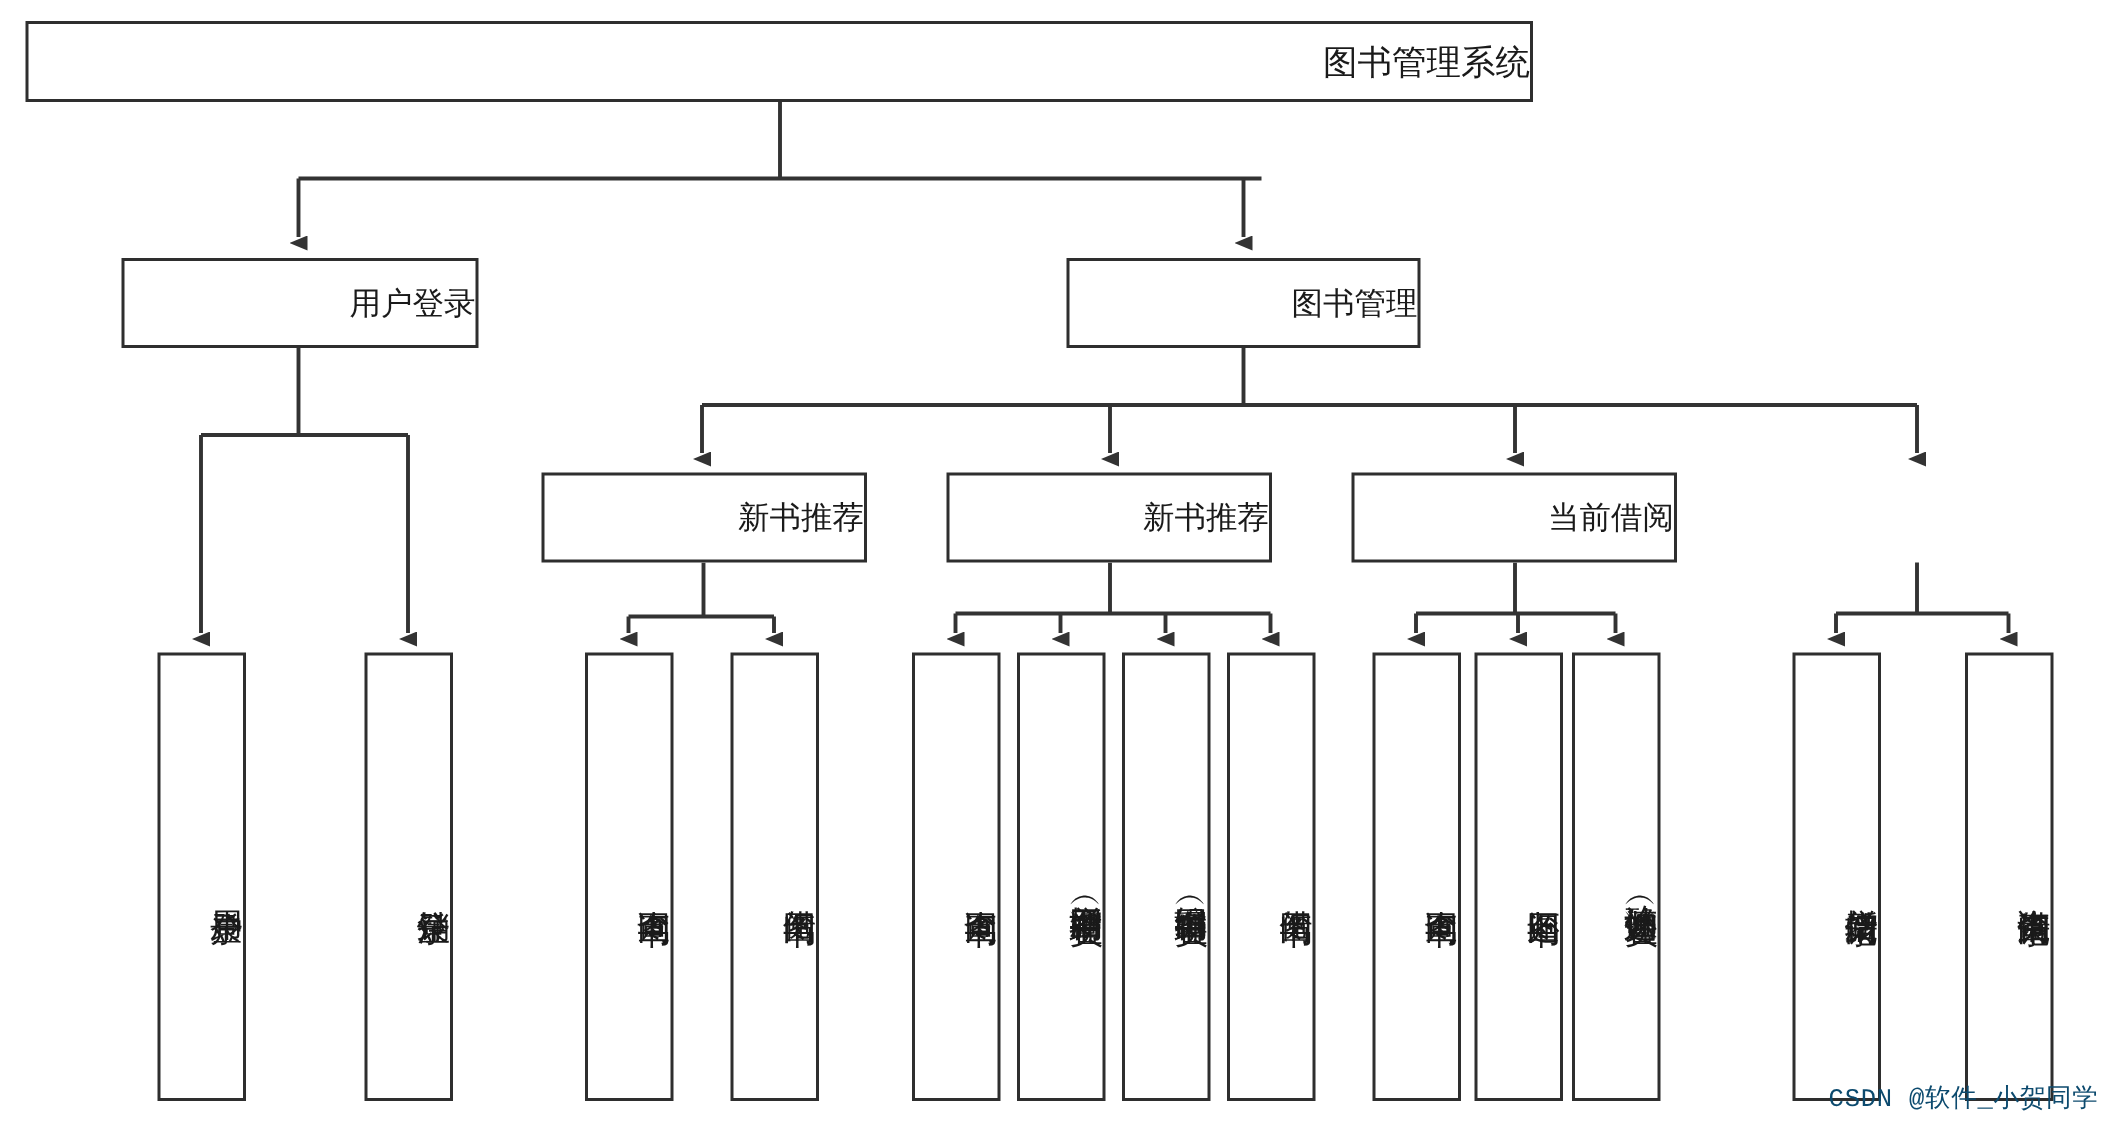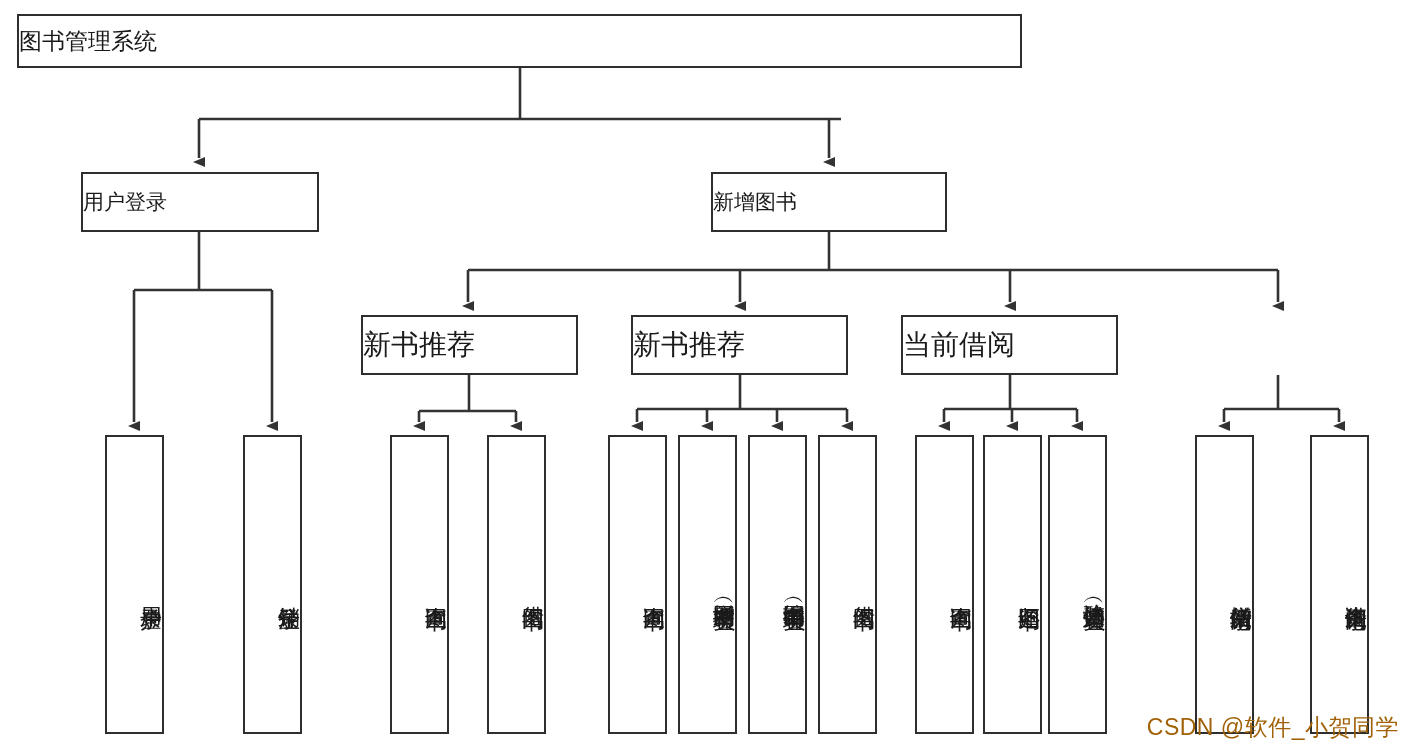--- a/index.html
+++ b/index.html
@@ -24,31 +24,31 @@
     width: 1405px;
     height: 747px;
   }
   .node {
     position: absolute;
     box-sizing: border-box;
     border: 2px solid #2e2e2e;
     background: #ffffff;
     display: flex;
     align-items: center;
-    justify-content: flex-start;
+    justify-content: flex-end;
     color: #1a1a1a;
   }
   .node.root {
     font-size: 23px;
   }
   .node.lvl1 {
     font-size: 21px;
   }
   .node.lvl2 {
-    font-size: 28px;
+    font-size: 21px;
   }
   .node.leaf {
     writing-mode: vertical-rl;
     text-orientation: upright;
     align-items: flex-start;
     justify-content: center;
     font-size: 22px;
     line-height: 1.04;
     padding-top: 12px;
     letter-spacing: 1px;
@@ -56,24 +56,25 @@
   .node.leaf .cap {
     writing-mode: vertical-rl;
     text-orientation: upright;
     display: block;
     white-space: nowrap;
   }
   .watermark {
     position: absolute;
     right: 6px;
     bottom: 4px;
-    font-size: 23px;
-    color: #a16207;
+    font-size: 17px;
+    color: #0c4a6e;
     letter-spacing: 0.5px;
     white-space: nowrap;
+    font-family: Liberation Mono, monospace;
   }
 </style>
 </head>
 <body>
 
 <div id="canvas">
 
   <svg id="wires" viewBox="0 0 1405 747" xmlns="http://www.w3.org/2000/svg">
     <defs>
       <marker id="arrow" markerWidth="10" markerHeight="12" refX="1" refY="6" orient="auto" markerUnits="userSpaceOnUse">
@@ -126,21 +127,21 @@
   </svg>
 
   <div class="node root" style="left: 17px; top: 14px; width: 1005px; height: 54px;">
     <span>图书管理系统</span>
   </div>
 
   <div class="node lvl1" style="left: 81px; top: 172px; width: 238px; height: 60px;">
     <span>用户登录</span>
   </div>
   <div class="node lvl1" style="left: 711px; top: 172px; width: 236px; height: 60px;">
-    <span>新增图书</span>
+    <span>图书管理</span>
   </div>
 
   <div class="node lvl2" style="left: 361px; top: 315px; width: 217px; height: 60px;">
     <span>新书推荐</span>
   </div>
   <div class="node lvl2" style="left: 631px; top: 315px; width: 217px; height: 60px;">
     <span>新书推荐</span>
   </div>
   <div class="node lvl2" style="left: 901px; top: 315px; width: 217px; height: 60px;">
     <span>当前借阅</span>

